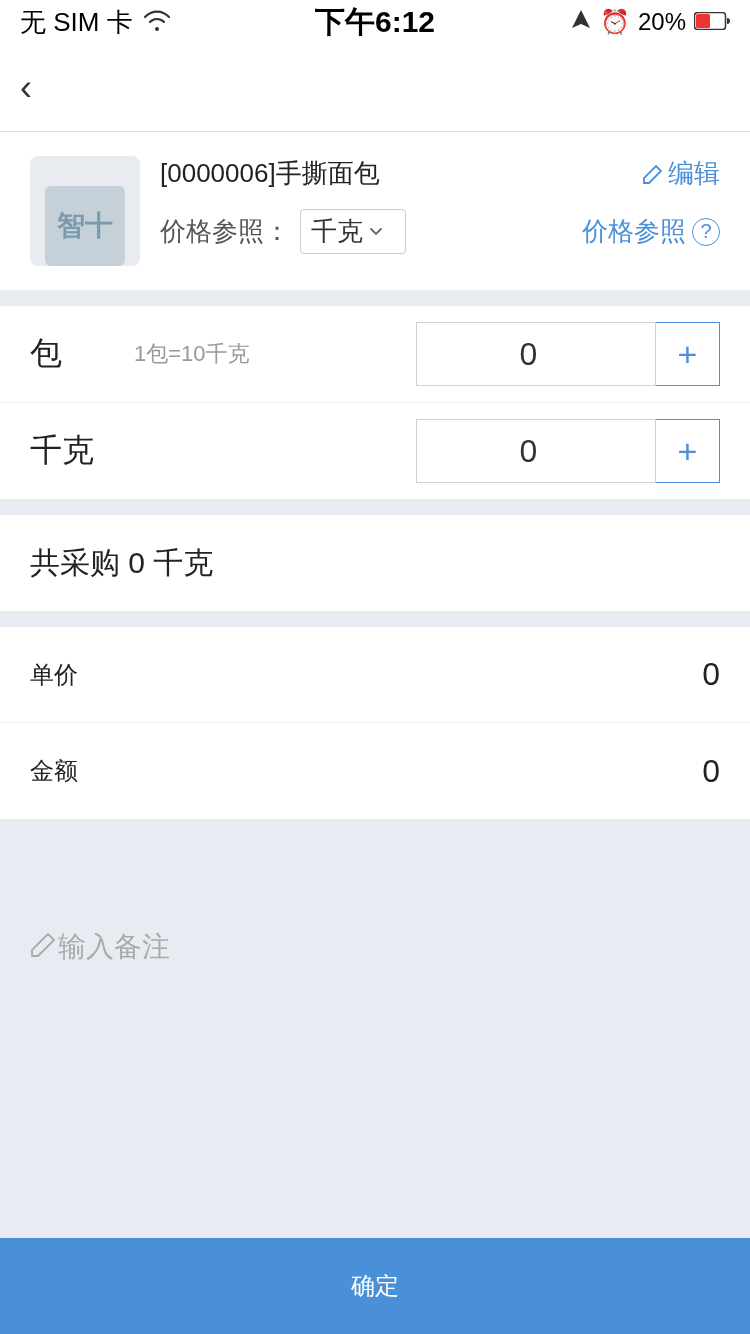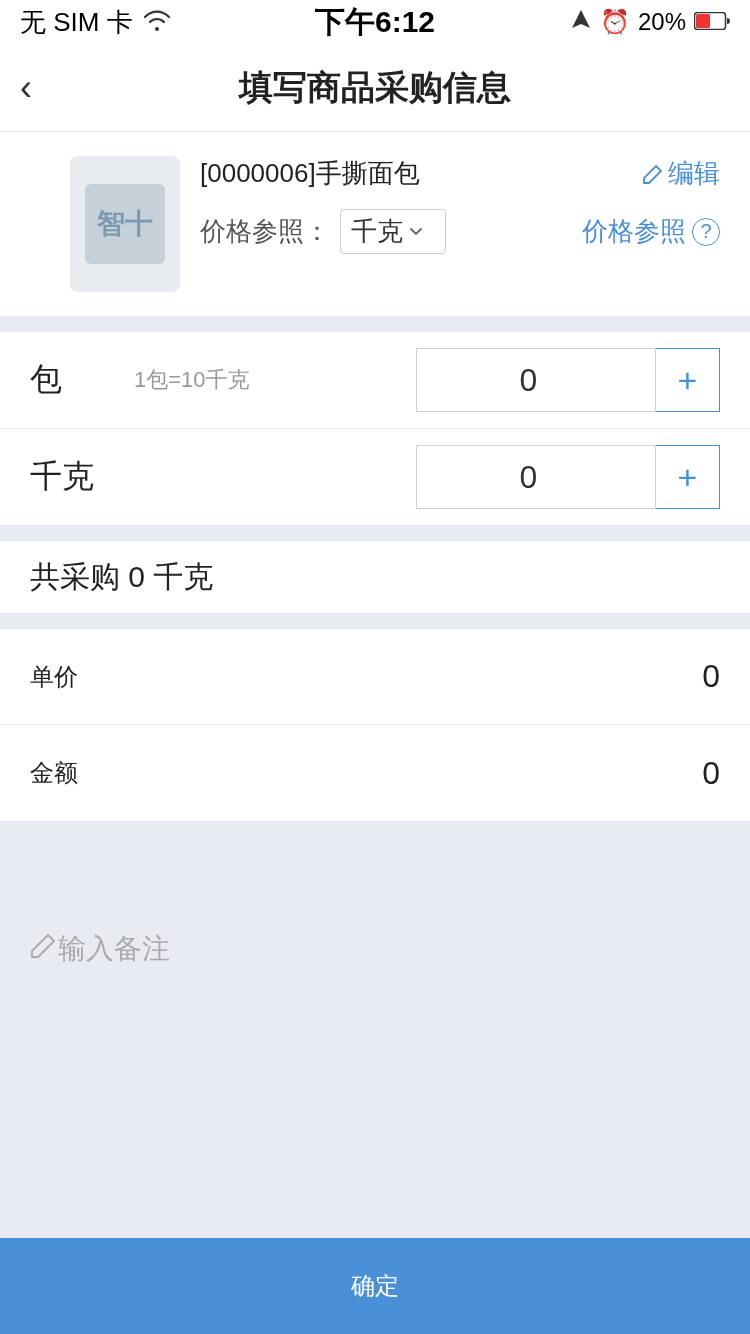--- a/index.html
+++ b/index.html
@@ -73,28 +73,27 @@
     .product-card {
       background: #fff;
       margin: 0;
       padding: 24px 30px;
       display: flex;
       align-items: flex-start;
       gap: 20px;
     }
     .product-thumb {
       width: 110px;
-      height: 136px;
+      height: 110px;
       background: #e8ecf0;
       border-radius: 8px;
       display: flex;
-      align-items: center;
+      align-items: flex-end;
       justify-content: center;
       flex-shrink: 0;
-      margin-left: 40px;
     }
     .product-thumb-inner {
       width: 80px;
       height: 80px;
       background: #c5d0d8;
       border-radius: 6px;
       display: flex;
       align-items: center;
       justify-content: center;
       font-size: 28px;
@@ -226,21 +225,21 @@
       color: #4a90d9;
       cursor: pointer;
     }
 
     
     .summary-row {
       display: flex;
       align-items: center;
       justify-content: space-between;
       padding: 0 30px;
-      height: 72px;
+      height: 96px;
       background: #fff;
     }
     .summary-text {
       font-size: 30px;
       color: #222;
     }
     .record-btn {
       border: 1px solid #d0d0d0;
       border-radius: 4px;
       padding: 14px 30px;
@@ -347,21 +346,20 @@
         <rect x="0.5" y="0.5" width="31" height="17" rx="3" stroke="#333" stroke-width="1.5"></rect>
         <rect x="2" y="2" width="14" height="14" rx="1.5" fill="#e33"></rect>
         <path d="M33 6v6a3 3 0 0 0 0-6z" fill="#333"></path>
       </svg>
     </span>
   </div>
 </div>
 
 <div class="nav-bar">
   <span class="nav-back">‹</span>
-  <span class="nav-title">填写商品采购信息</span>
 </div>
 
 <div class="content-area">
 
   <div class="product-card">
     <div class="product-thumb">
       <div class="product-thumb-inner">智十</div>
     </div>
     <div class="product-info">
       <div class="product-name-row">

